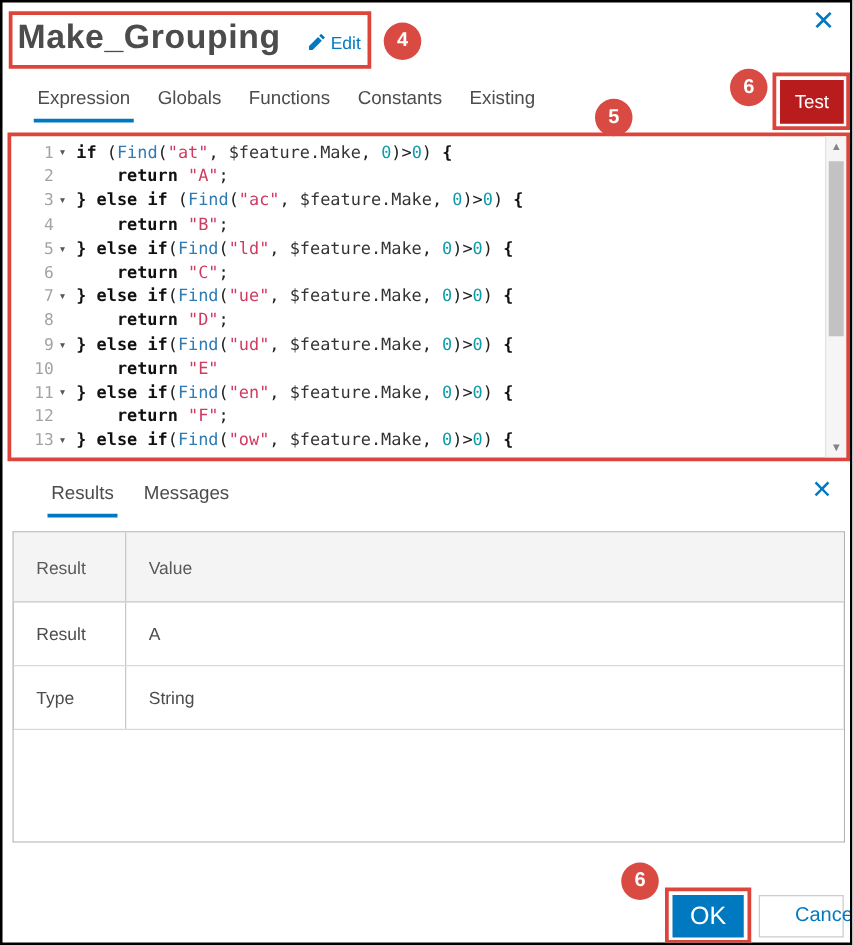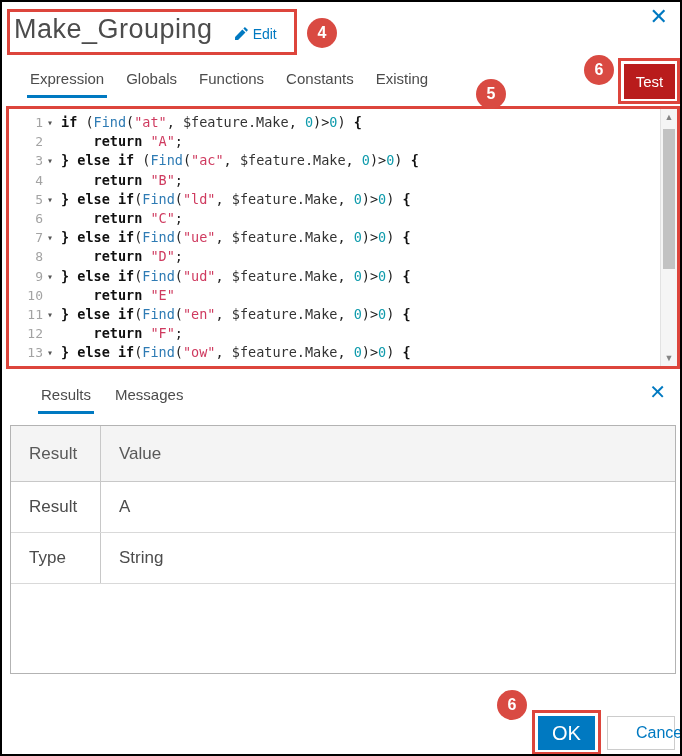--- a/index.html
+++ b/index.html
@@ -9,21 +9,21 @@
   #frame {
     position: relative;
     width: 682px; height: 756px;
     border: 2px solid #000;
     background: #fff;
     overflow: hidden;
   }
 
   
   .title-row { position:absolute; left:12px; top:12px; display:flex; align-items:center; }
-  .page-title { font-size:27px; color:#4c4c4c; letter-spacing:.5px; font-weight:400; }
+  .page-title { font-size:27px; color:#4c4c4c; letter-spacing:.5px; font-weight:700; }
   .edit-btn { display:flex; align-items:center; gap:5px; margin-left:22px; margin-top:8px;
               color:#0079c1; font-size:14px; cursor:pointer; background:none; border:none;
               font-family:"Liberation Sans",sans-serif; }
   .close-x { position:absolute; top:4px; right:12px; color:#0079c1; font-size:22px;
              cursor:pointer; background:none; border:none; line-height:1;
              font-family:"Liberation Sans",sans-serif; }
 
   
   .tabs { position:absolute; left:25px; top:68px; display:flex; }
   .tab { font-size:15px; color:#4c4c4c; margin-right:16px; padding:0 3px 8px 3px;
@@ -62,21 +62,21 @@
                 background:#c2c2c2; cursor:pointer; }
 
   
   .rtabs { position:absolute; left:20px; top:384px; display:flex;margin-left:16px; }
   .rtabs .tab { margin-right:18px; }
   .results-close { position:absolute; top:380px; right:14px; color:#0079c1; font-size:20px;
                    cursor:pointer; background:none; border:none; line-height:1;
                    font-family:"Liberation Sans",sans-serif; }
 
   .rtable { position:absolute; left:8px; top:423px; width:666px; height:249px;
-            border:1px solid #b3b3b3; display:flex; flex-direction:column; font-size:17px; }
+            border:1px solid #b3b3b3; display:flex; flex-direction:column; font-size:14px; }
   .trow { display:flex; flex:none; }
   .thead { height:56px; background:#f4f4f4; border-bottom:1px solid #c8c8c8; color:#595959; }
   .tdata { height:51px; border-bottom:1px solid #d9d9d9; color:#4c4c4c; }
   .c1 { width:90px; flex:none; border-right:1px solid #c8c8c8; display:flex; align-items:center;
         padding-left:18px; }
   .c2 { flex:1; display:flex; align-items:center; padding-left:18px; }
   .tfill { flex:1; background:#fff; }
 
   
   .ok-button { position:absolute; left:536px; top:714px; width:57px; height:34px;

